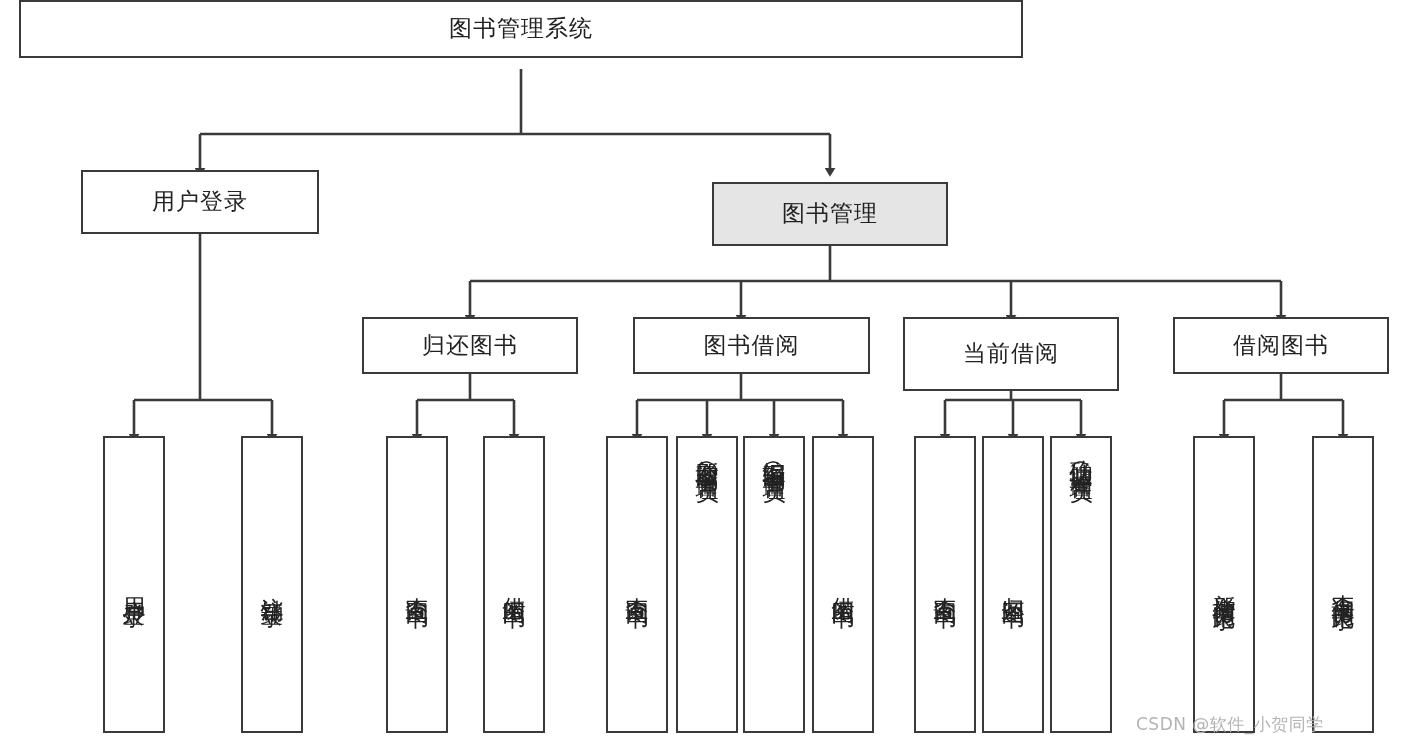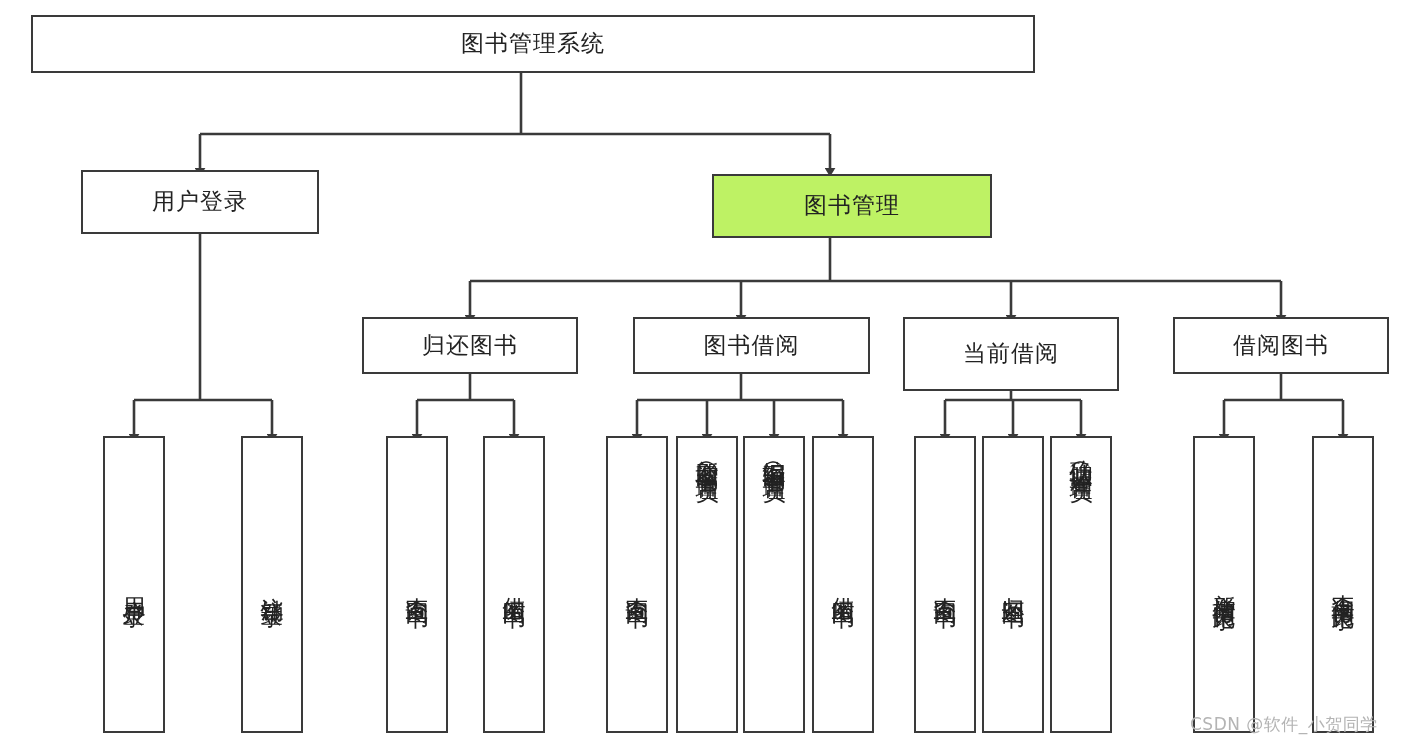--- a/index.html
+++ b/index.html
@@ -107,27 +107,27 @@
         <path d="M1013,400 L1013,435" marker-end="url(#arrowhead)"></path>
         <path d="M1081,400 L1081,435" marker-end="url(#arrowhead)"></path>
         <path d="M1281,374 L1281,400"></path>
         <path d="M1224,400 L1343,400"></path>
         <path d="M1224,400 L1224,435" marker-end="url(#arrowhead)"></path>
         <path d="M1343,400 L1343,435" marker-end="url(#arrowhead)"></path>
       </g>
   </svg>
 
   <div id="nodes">
-      <div class="node horiz" style="left: 19px; top: 15px; width: 1004px; height: 58px; border-color: rgb(58, 58, 58); background: rgb(255, 255, 255); margin-left: 12px;">
+      <div class="node horiz" style="left: 19px; top: 0; width: 1004px; height: 58px; border-color: rgb(58, 58, 58); background: rgb(255, 255, 255);">
         <span class="label">图书管理系统</span>
       </div>
       <div class="node horiz" style="left: 81px; top: 170px; width: 238px; height: 64px; border-color: rgb(58, 58, 58); background: rgb(255, 255, 255);">
         <span class="label">用户登录</span>
       </div>
-      <div class="node horiz" style="left: 712px; top: 174px; width: 280px; height: 64px; border-color: rgb(58, 58, 58); background: #bef264;">
+      <div class="node horiz" style="left: 712px; top: 182px; width: 236px; height: 64px; border-color: rgb(58, 58, 58); background: #e5e5e5;">
         <span class="label">图书管理</span>
       </div>
       <div class="node horiz" style="left: 362px; top: 317px; width: 216px; height: 57px; border-color: rgb(58, 58, 58); background: rgb(255, 255, 255);">
         <span class="label">归还图书</span>
       </div>
       <div class="node horiz" style="left: 633px; top: 317px; width: 237px; height: 57px; border-color: rgb(58, 58, 58); background: rgb(255, 255, 255);">
         <span class="label">图书借阅</span>
       </div>
       <div class="node horiz" style="left: 903px; top: 317px; width: 216px; height: 74px; border-color: rgb(58, 58, 58); background: rgb(255, 255, 255);">
         <span class="label">当前借阅</span>
@@ -169,14 +169,14 @@
         <span class="label">确认归还（管理员）</span>
       </div>
       <div class="node vert mid" style="left: 1193px; top: 436px; width: 62px; height: 297px; border-color: rgb(58, 58, 58); background: rgb(255, 255, 255);">
         <span class="label">新增借阅记录</span>
       </div>
       <div class="node vert mid" style="left: 1312px; top: 436px; width: 62px; height: 297px; border-color: rgb(58, 58, 58); background: rgb(255, 255, 255);">
         <span class="label">查询借阅记录</span>
       </div>
     </div>
 
-  <div id="watermark" style="left:1190px; top:713px;">CSDN @软件_小贺同学</div>
+  <div id="watermark" style="left:1136px; top:713px;">CSDN @软件_小贺同学</div>
 </div>
 
 </body></html>

